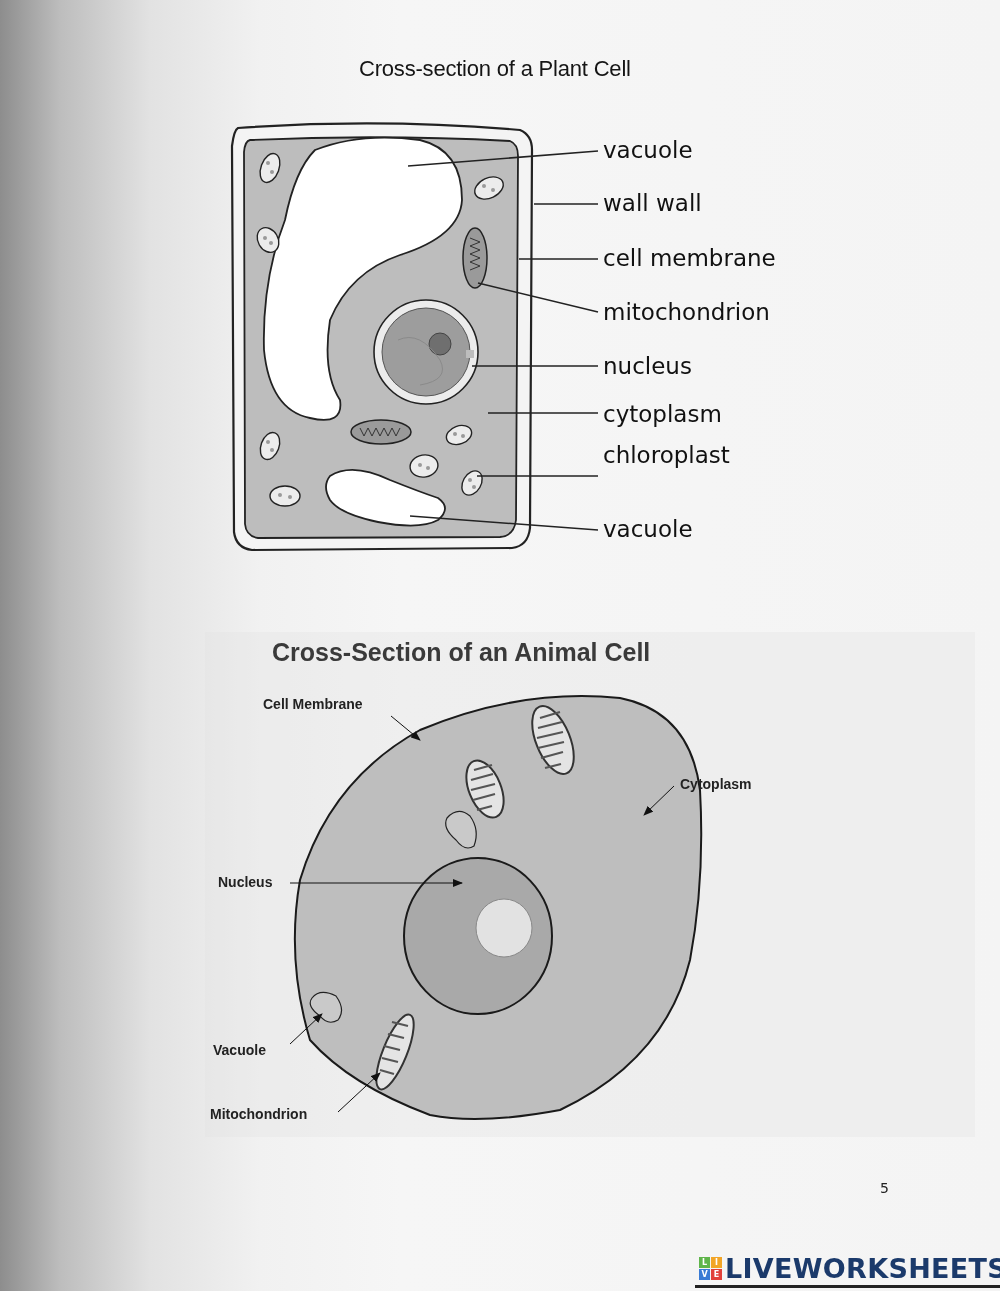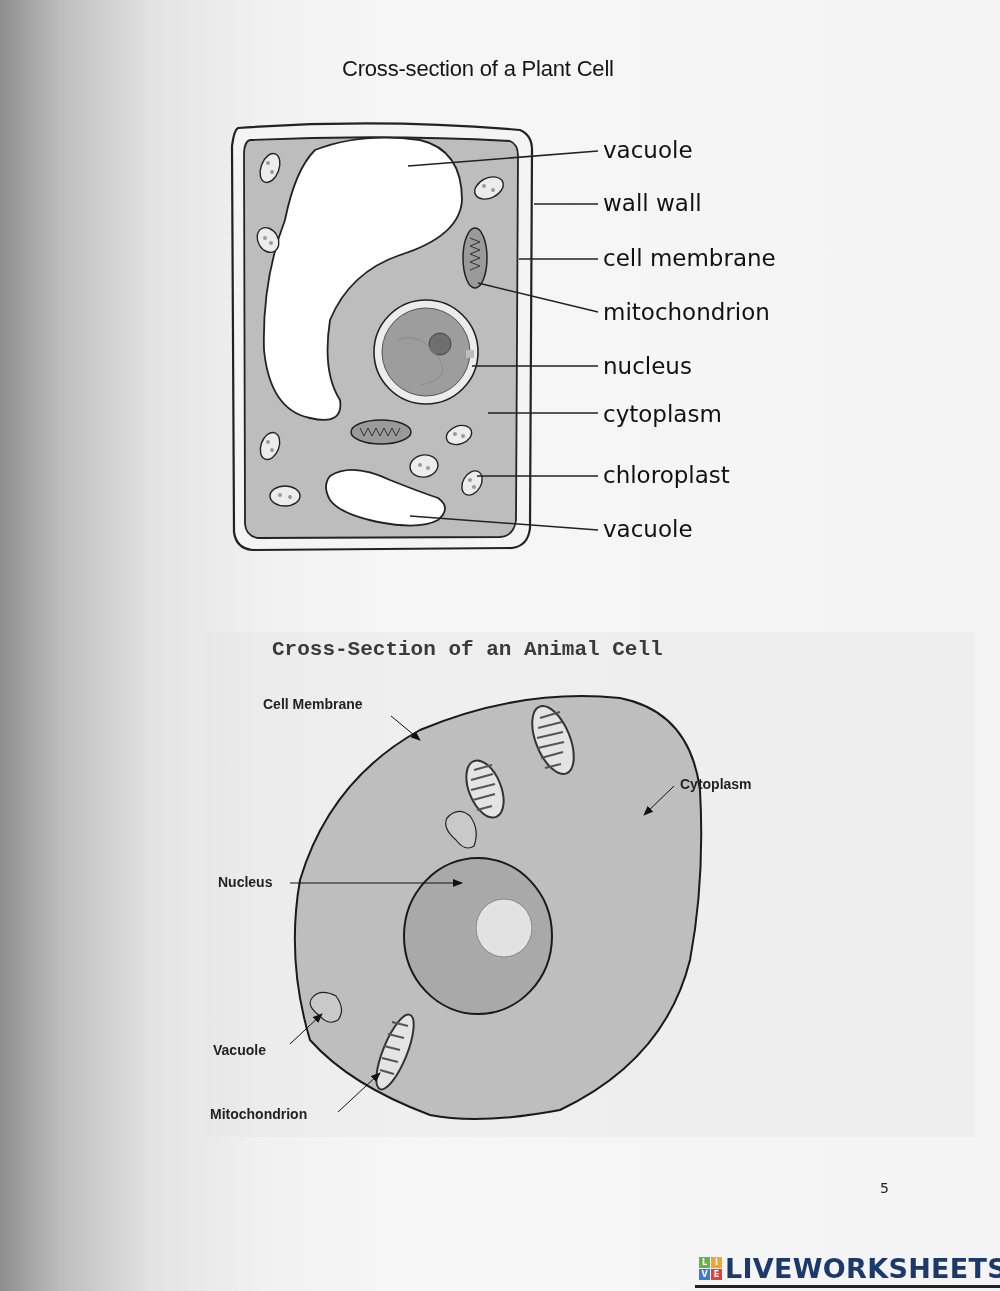--- a/index.html
+++ b/index.html
@@ -2,31 +2,31 @@
 <html><head>
 <meta charset="utf-8">
 <style>
   html, body { margin: 0; padding: 0; }
   body {
     width: 1000px; height: 1291px; position: relative; overflow: hidden;
     background: linear-gradient(to right, #8d8d8d 0px, #bdbdbd 60px, #e2e2e2 150px, #f1f1f1 260px, #f6f6f6 400px, #f4f4f4 1000px);
     font-family: "Liberation Sans", sans-serif;
   }
   .page-title-plant {
-    position: absolute; left: 342px; top: 56px; font-size: 22px; color: #151515;
+    position: absolute; left: 359px; top: 56px; font-size: 22px; color: #151515;
     font-family: "Liberation Sans", sans-serif; letter-spacing: -0.2px; text-align: right;
   }
   svg.diagram { position: absolute; left: 0; top: 0; }
   .plant-label {
     position: absolute; font-family: "DejaVu Sans", sans-serif; font-size: 23px; color: #111;
     line-height: 1; white-space: nowrap;
   }
   .animal-title {
-    position: absolute; left: 272px; top: 638px; font-size: 21px; font-weight: bold; color: #3a3a3a;
-    font-family: Liberation Mono, monospace;
+    position: absolute; left: 272px; top: 638px; font-size: 25px; font-weight: bold; color: #3a3a3a;
+    font-family: Liberation Sans, sans-serif;
   }
   .animal-box {
     position: absolute; left: 205px; top: 632px; width: 770px; height: 505px;
     background: rgba(225,225,225,0.35);
   }
   .animal-label {
     position: absolute; font-family: "Liberation Sans", sans-serif; font-weight: bold; font-size: 14px; color: #222;
     white-space: nowrap;
   }
   .page-number {
@@ -147,21 +147,21 @@
     </g>
   </g>
 </svg>
 
 <div class="plant-label" style="left:603px; top:139px;">vacuole</div>
 <div class="plant-label" style="left:603px; top:192px;">wall wall</div>
 <div class="plant-label" style="left:603px; top:247px;">cell membrane</div>
 <div class="plant-label" style="left:603px; top:301px;">mitochondrion</div>
 <div class="plant-label" style="left:603px; top:355px;">nucleus</div>
 <div class="plant-label" style="left:603px; top:403px;">cytoplasm</div>
-<div class="plant-label" style="left:603px; top:464px;">chloroplast</div>
+<div class="plant-label" style="left:603px; top:444px;">chloroplast</div>
 <div class="plant-label" style="left:603px; top:518px;">vacuole</div>
 
 <div class="animal-title">Cross-Section of an Animal Cell</div>
 <div class="animal-label" style="left:263px; top:696px;">Cell Membrane</div>
 <div class="animal-label" style="left:680px; top:776px;">Cytoplasm</div>
 <div class="animal-label" style="left:218px; top:874px;">Nucleus</div>
 <div class="animal-label" style="left:213px; top:1042px;">Vacuole</div>
 <div class="animal-label" style="left:210px; top:1106px;">Mitochondrion</div>
 
 <div class="page-number">5</div>

